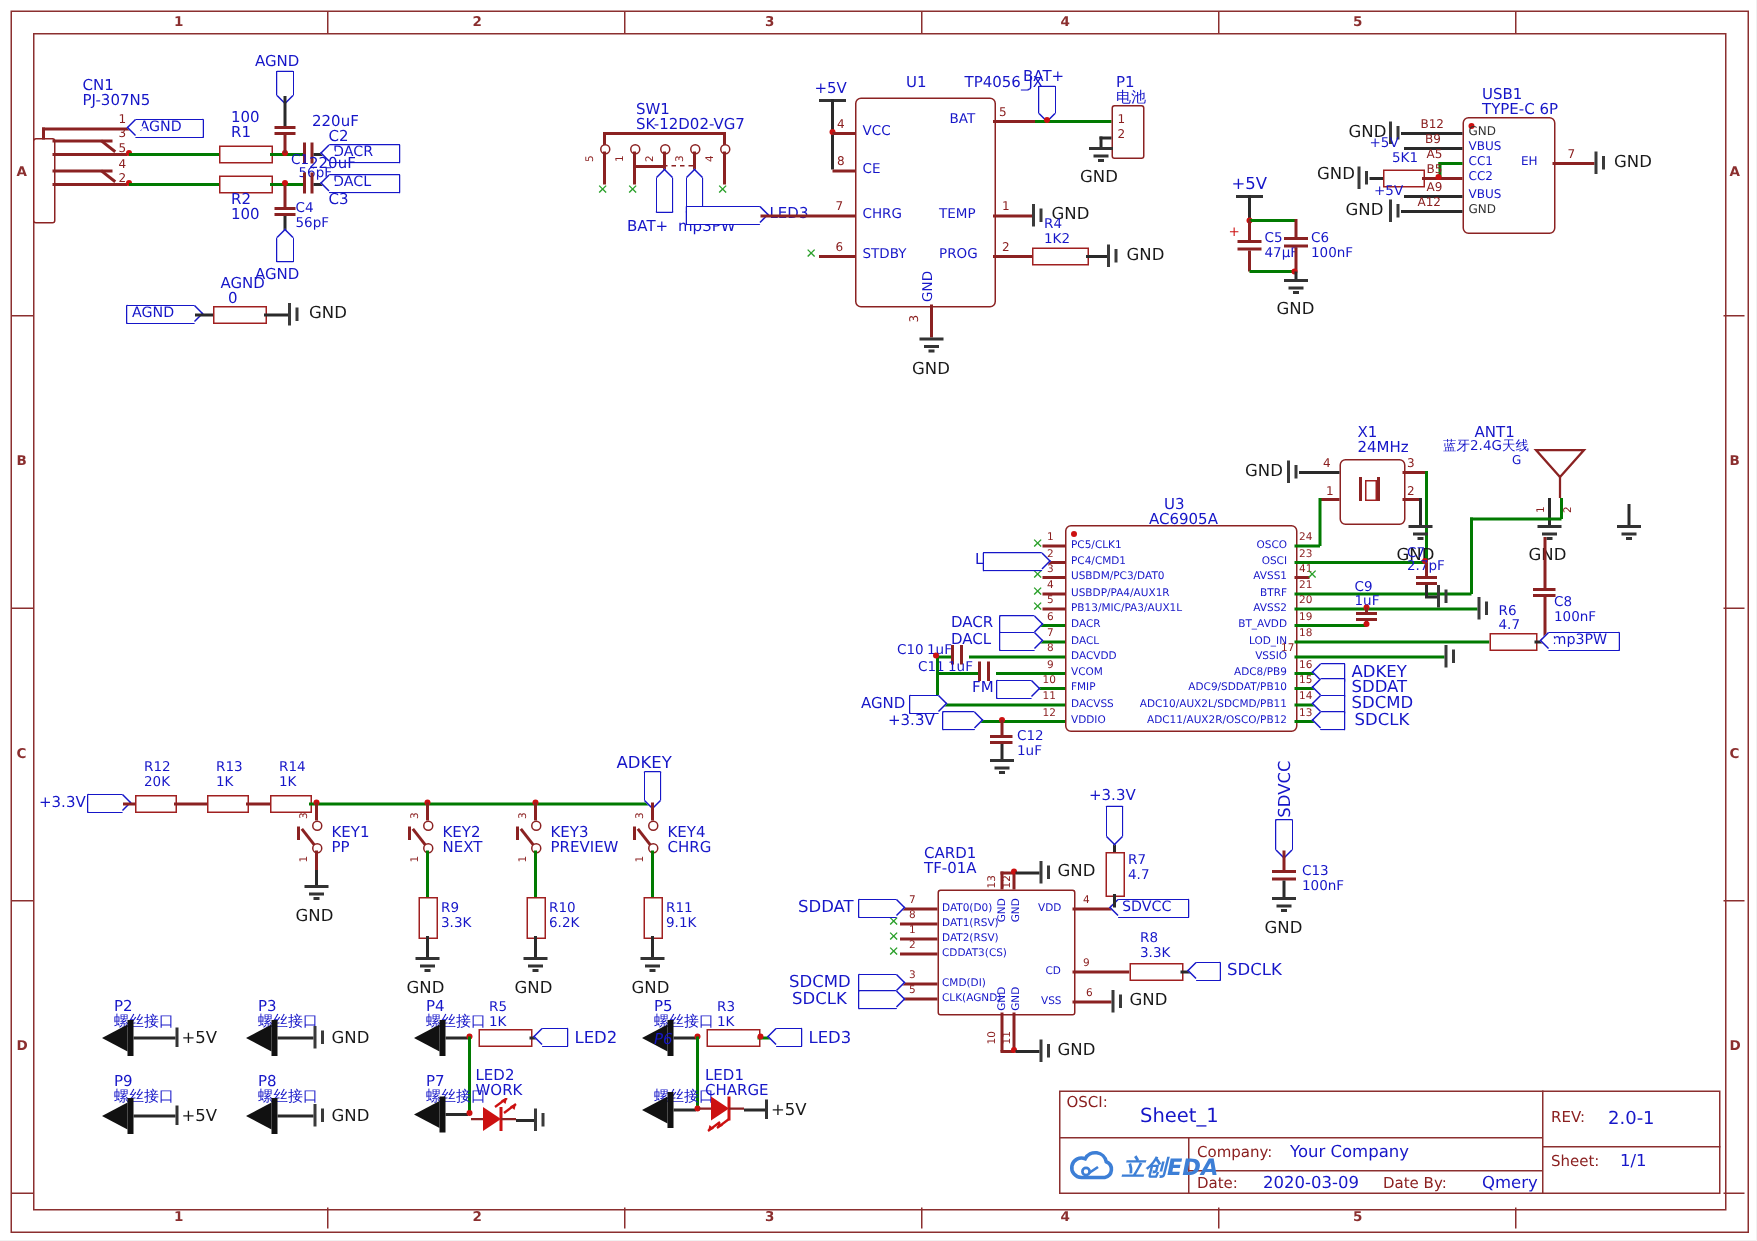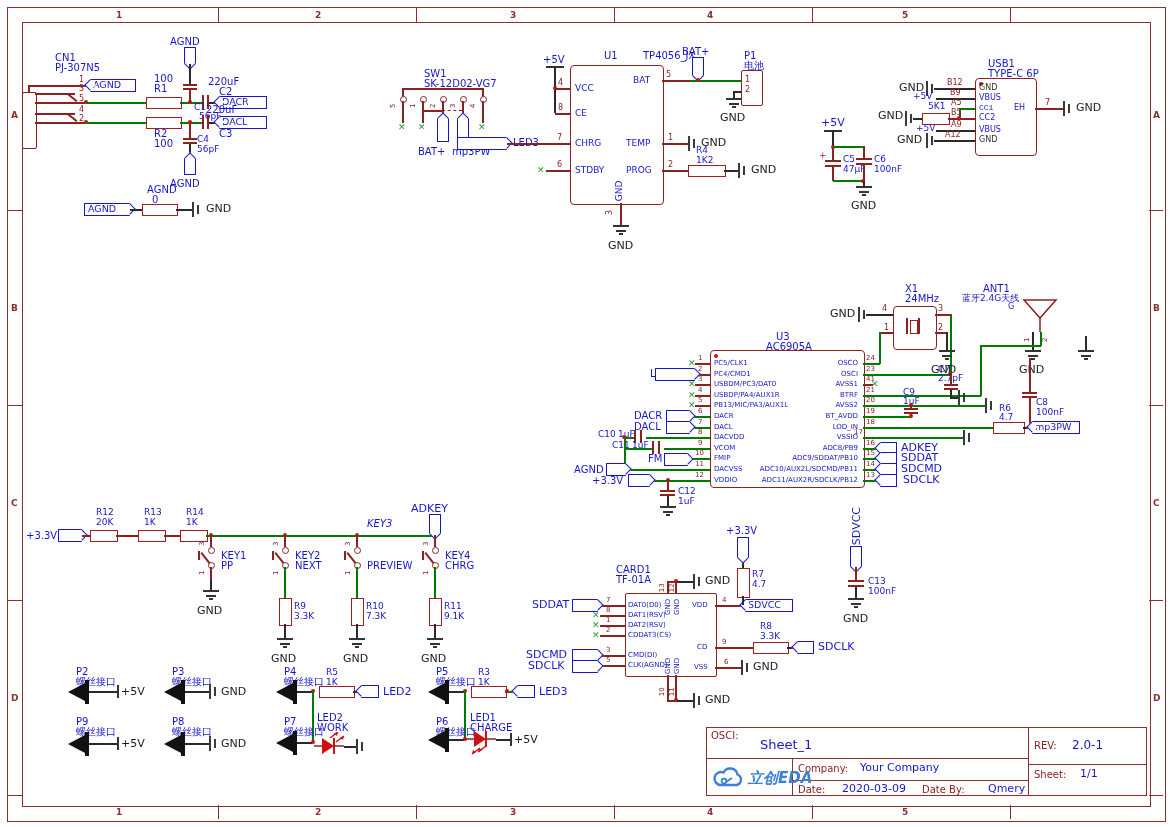--- a/index.html
+++ b/index.html
@@ -281,21 +281,21 @@
   <span class="t bk s11" style="left:899px;top:82px;">GND</span>
   <div class="gb" style="left:926px;top:81px;"></div>
   <div class="k" style="left:934px;top:88px;width:41px;"></div>
   <span class="t mr s8" style="left:947px;top:79px;">B12</span>
   <span class="t s8" style="left:979px;top:84px;color:#333;">GND</span>
   <span class="t s9" style="left:913px;top:92px;">+5V</span>
   <div class="k" style="left:936px;top:98px;width:39px;"></div>
   <span class="t mr s8" style="left:950px;top:89px;">B9</span>
   <span class="t s8" style="left:979px;top:94px;">VBUS</span>
   <span class="t mr s8" style="left:951px;top:99px;">A5</span>
-  <span class="t s8" style="left:979px;top:104px;font-family:Liberation Mono, monospace;">CC1</span>
+  <span class="t s8" style="left:979px;top:104px;">CC1</span>
   <div class="w" style="left:959px;top:108px;width:16px;"></div>
   <div class="w" style="left:959px;top:108px;width:1.5px;height:11px;"></div>
   <span class="t bk s11" style="left:878px;top:110px;">GND</span>
   <div class="gb" style="left:905px;top:111px;"></div>
   <div class="k" style="left:913px;top:118px;width:9px;"></div>
   <span class="t s9" style="left:928px;top:102px;">5K1</span>
   <div class="res" style="left:922px;top:113px;width:26px;height:10px;"></div>
   <div class="m" style="left:948px;top:118px;width:27px;"></div>
   <div class="dot" style="left:957px;top:116px;"></div>
   <span class="t mr s8" style="left:951px;top:109px;">B5</span>
@@ -465,21 +465,21 @@
     <span class="t mr s7" style="left:866px;top:440px;">16</span>
     <span class="t s7" style="left:748px;top:445px;width:110px;text-align:right;">ADC8/PB9</span>
   <div class="w" style="left:863px;top:458px;width:17px;"></div>
     <span class="t mr s7" style="left:866px;top:450px;">15</span>
     <span class="t s7" style="left:748px;top:455px;width:110px;text-align:right;">ADC9/SDDAT/PB10</span>
   <div class="w" style="left:863px;top:469px;width:17px;"></div>
     <span class="t mr s7" style="left:866px;top:461px;">14</span>
     <span class="t s7" style="left:748px;top:466px;width:110px;text-align:right;">ADC10/AUX2L/SDCMD/PB11</span>
   <div class="w" style="left:863px;top:480px;width:17px;"></div>
     <span class="t mr s7" style="left:866px;top:472px;">13</span>
-    <span class="t s7" style="left:748px;top:477px;width:110px;text-align:right;">ADC11/AUX2R/SDCLK/PB12</span>
+    <span class="t s7" style="left:748px;top:477px;width:110px;text-align:right;">ADC11/AUX2R/OSCO/PB12</span>
 
   <div class="dot" style="left:948px;top:372px;"></div>
   <span class="t s9" style="left:938px;top:365px;">C7</span>
   <span class="t s9" style="left:938px;top:374px;">2.7pF</span>
   <div class="m" style="left:950px;top:375px;width:1.5px;height:9px;"></div>
   <div class="cp" style="left:944px;top:384px;width:14px;height:1.6px;"></div>
   <div class="cp" style="left:944px;top:388px;width:14px;height:1.6px;"></div>
   <div class="k" style="left:950px;top:390px;width:1.5px;height:8px;"></div>
   <div class="k" style="left:950px;top:397px;width:8px;"></div>
   <div class="gb" style="left:958px;top:390px;"></div>
@@ -567,26 +567,26 @@
   <div class="ge" style="left:277px;top:638px;"></div>
   <span class="t bk s11" style="left:271px;top:653px;">GND</span>
 
   <div class="m" style="left:356px;top:535px;width:1.5px;height:12px;"></div>
   <span class="t mr s7 vt" style="left:347px;top:540px;">3</span>
   <div class="cir" style="left:354px;top:547px;"></div>
   <div class="m" style="left:348px;top:552px;width:15px;transform:rotate(52deg);transform-origin:left top;"></div>
   <div class="m" style="left:344px;top:551px;width:1.5px;height:9px;"></div>
   <div class="cir" style="left:354px;top:562px;"></div>
   <span class="t mr s7 vt" style="left:347px;top:569px;">1</span>
-  <span class="t" style="left:367px;top:518px;font-style:italic;">KEY3</span>
+  <span class="t" style="left:367px;top:550px;">KEY3</span>
   <span class="t" style="left:367px;top:560px;">PREVIEW</span>
   <div class="w" style="left:356px;top:567px;width:1.5px;height:31px;"></div>
   <div class="res" style="left:351px;top:598px;width:11px;height:26px;"></div>
   <span class="t s9" style="left:366px;top:602px;">R10</span>
-  <span class="t s9" style="left:366px;top:612px;">7.3K</span>
+  <span class="t s9" style="left:366px;top:612px;">6.2K</span>
   <div class="k" style="left:356px;top:624px;width:1.5px;height:14px;"></div>
   <div class="ge" style="left:349px;top:638px;"></div>
   <span class="t bk s11" style="left:343px;top:653px;">GND</span>
 
   <div class="m" style="left:434px;top:535px;width:1.5px;height:12px;"></div>
   <span class="t mr s7 vt" style="left:425px;top:540px;">3</span>
   <div class="cir" style="left:432px;top:547px;"></div>
   <div class="m" style="left:426px;top:552px;width:15px;transform:rotate(52deg);transform-origin:left top;"></div>
   <div class="m" style="left:422px;top:551px;width:1.5px;height:9px;"></div>
   <div class="cir" style="left:432px;top:562px;"></div>
@@ -767,21 +767,21 @@
   <span class="t s9" style="left:478px;top:668px;">R3</span>
   <span class="t s9" style="left:478px;top:678px;">1K</span>
   <div class="res" style="left:471px;top:686px;width:34px;height:10px;"></div>
   <div class="w" style="left:505px;top:691px;width:12px;"></div>
   <div class="dot" style="left:505px;top:689px;"></div>
   <div class="dot" style="left:514px;top:689px;"></div>
   <div class="fl fl-l" style="left:517px;top:685px;width:18px;"></div>
   <span class="t s11" style="left:539px;top:686px;">LED3</span>
   <div class="w" style="left:464px;top:691px;width:1.5px;height:49px;"></div>
 
-  <span class="t" style="left:436px;top:716px;">P6</span>
+  <span class="t" style="left:436px;top:688px;font-style:italic;">P6</span>
   <span class="t" style="left:436px;top:726px;">螺丝接口</span>
   <span class="t" style="left:470px;top:712px;">LED1</span>
   <span class="t" style="left:470px;top:722px;">CHARGE</span>
   <div class="tri" style="left:428px;top:731px;"></div>
   <div class="bar" style="left:445px;top:728px;"></div>
   <div class="k" style="left:449px;top:739px;width:15px;"></div>
   <div class="dot" style="left:463px;top:737px;"></div>
   <svg style="position:absolute;left:466px;top:730px;" width="42" height="26" viewBox="0 0 42 26">
     <line x1="0" y1="9" x2="8" y2="9" stroke="#8b2222" stroke-width="1.5"></line>
     <polygon points="8,1 8,17 20,9" fill="#cc1111"></polygon>

